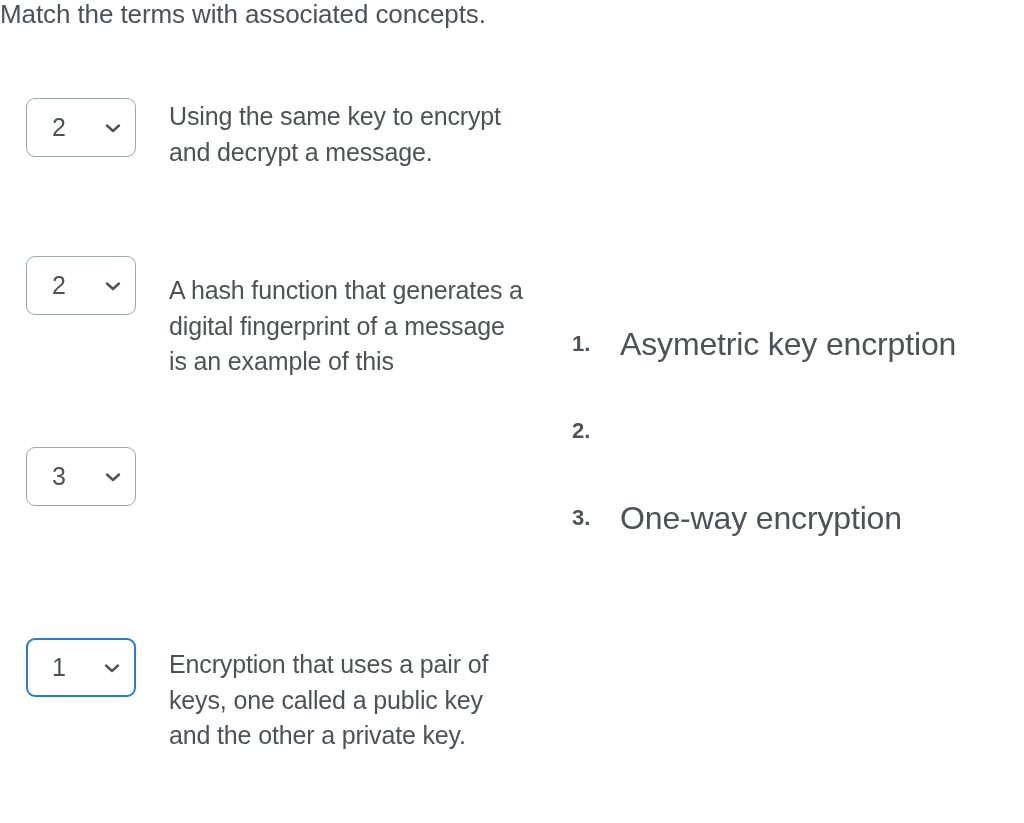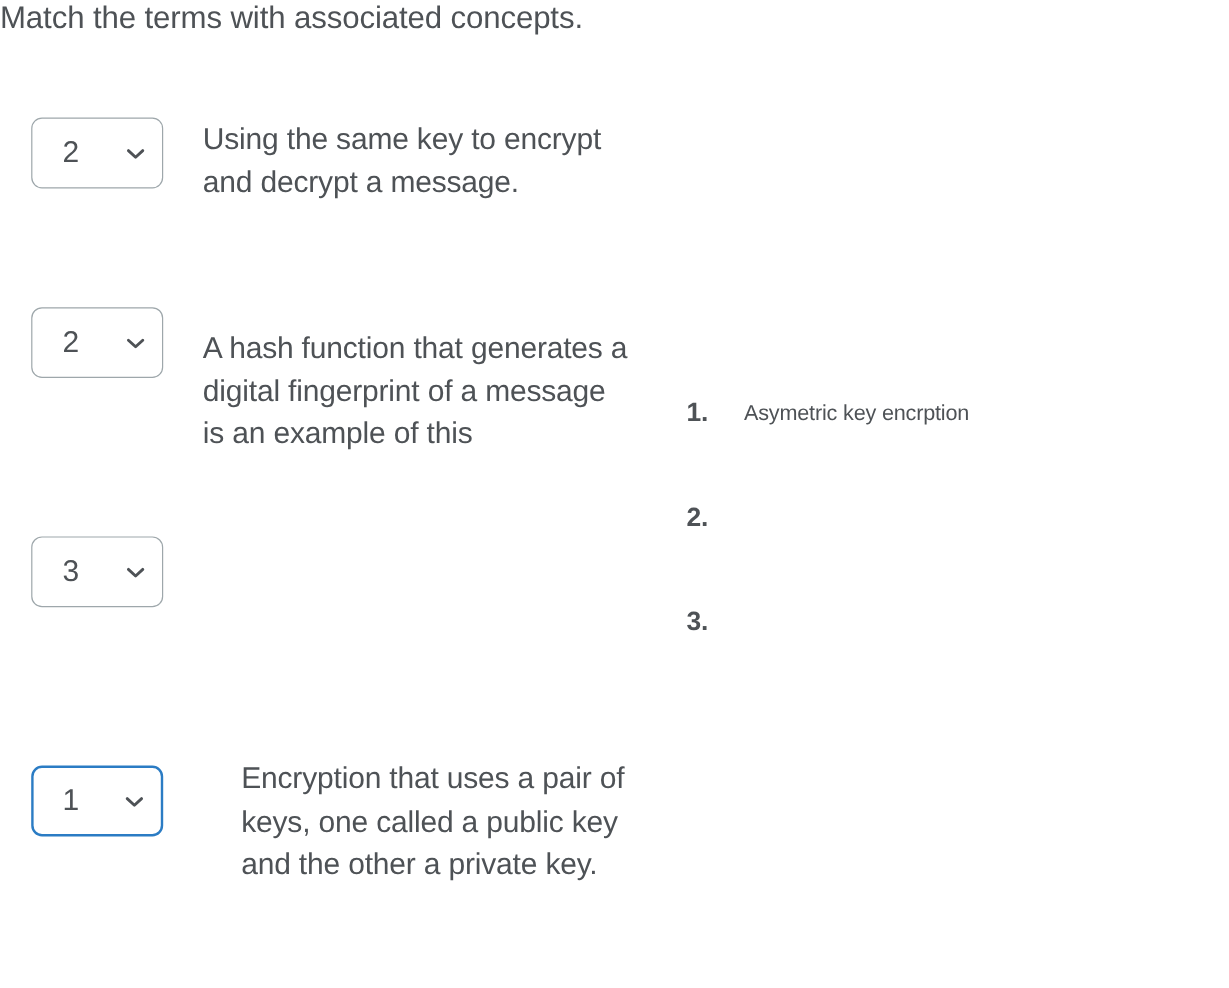--- a/index.html
+++ b/index.html
@@ -115,21 +115,21 @@
   }
   .concept-number {
     width: 48px;
     flex: 0 0 48px;
     font-size: 22px;
     line-height: 36px;
     font-weight: bold;
     color: #4e5256;
   }
   .concept-label {
-    font-size: 18px;
+    font-size: 32px;
     line-height: 36px;
     color: #4e5256;
     letter-spacing: -0.15px;
     white-space: nowrap;
     text-align: right;
   }
 </style>
 </head>
 <body>
 
@@ -174,29 +174,30 @@
 
   <div class="match-row" style="height:190px;">
     <div class="answer-select is-focused" style="left:26px; top:8px;">
       <span class="sel-value">1</span>
       <span class="chevron">
         <svg viewBox="0 0 20 20" width="20" height="20" aria-hidden="true">
           <path d="M4 7.5 L10 13 L16 7.5" fill="none" stroke="#4e5256" stroke-width="2.4" stroke-linecap="round" stroke-linejoin="round"></path>
         </svg>
       </span>
     </div>
-    <div class="term-text" style="top:2px;margin-left:32px;">Encryption that uses a pair of keys, one called a public key and the other a private key.</div>
+    <div class="term-text" style="top:17px;">Encryption that uses a pair of keys, one called a public key and the other a private key.</div>
   </div>
 
 </div>
 
 <ol class="concept-list">
   <li class="concept-item">
     <span class="concept-number">1.</span>
     <span class="concept-label">Asymetric key encrption</span>
   </li>
   <li class="concept-item">
     <span class="concept-number">2.</span>
   </li>
   <li class="concept-item">
     <span class="concept-number">3.</span>
+    <span class="concept-label">One-way encryption</span>
   </li>
 </ol>
 
 </body></html>

